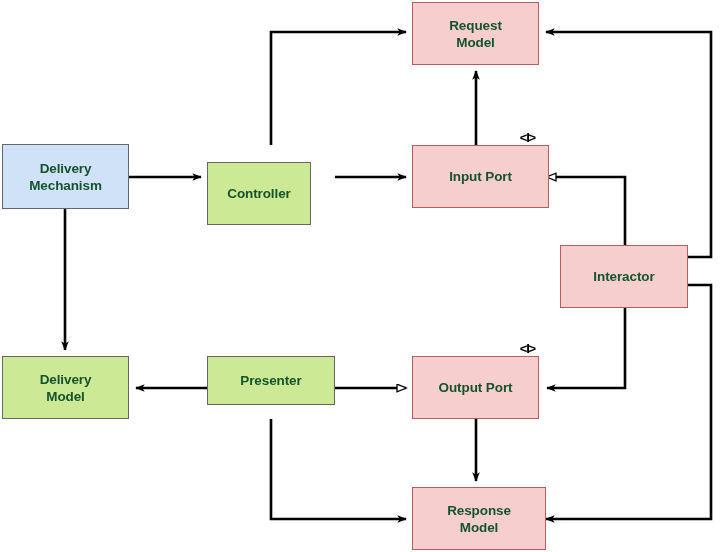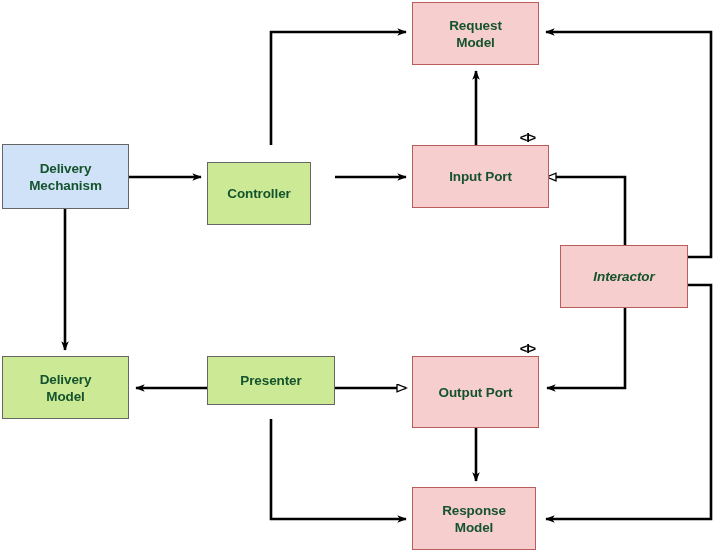--- a/index.html
+++ b/index.html
@@ -97,33 +97,33 @@
         <span class="node-label">Controller</span>
       </div>
       <div class="node" style="left: 412px; top: 2px; width: 127px; height: 63px; background: rgb(247, 206, 206); border-color: rgb(184, 92, 92);">
         <span class="node-label">Request
 Model</span>
       </div>
       <div class="node" style="left: 412px; top: 145px; width: 137px; height: 63px; background: rgb(247, 206, 206); border-color: rgb(184, 92, 92);">
         <span class="node-label">Input Port</span>
       </div>
       <div class="iface-marker" style="left: 499px; top: 131px; width: 36px; text-align: right;">&lt;I&gt;</div>
-      <div class="node" style="left: 560px; top: 245px; width: 128px; height: 63px; background: rgb(247, 206, 206); border-color: rgb(184, 92, 92); font-style: italic;">
+      <div class="node" style="left: 560px; top: 245px; width: 128px; height: 63px; background: rgb(247, 206, 206); border-color: rgb(184, 92, 92);">
         <span class="node-label">Interactor</span>
       </div>
       <div class="node" style="left: 2px; top: 356px; width: 127px; height: 63px; background: rgb(204, 234, 149); border-color: rgb(102, 102, 102);">
         <span class="node-label">Delivery
 Model</span>
       </div>
       <div class="node" style="left: 207px; top: 356px; width: 128px; height: 49px; background: rgb(204, 234, 149); border-color: rgb(102, 102, 102);">
         <span class="node-label">Presenter</span>
       </div>
-      <div class="node" style="left: 412px; top: 356px; width: 127px; height: 72px; background: rgb(247, 206, 206); border-color: rgb(184, 92, 92);">
+      <div class="node" style="left: 412px; top: 356px; width: 127px; height: 63px; background: rgb(247, 206, 206); border-color: rgb(184, 92, 92);">
         <span class="node-label">Output Port</span>
       </div>
       <div class="iface-marker" style="left: 499px; top: 342px; width: 36px; text-align: right;">&lt;I&gt;</div>
-      <div class="node" style="left: 412px; top: 487px; width: 124px; height: 63px; background: rgb(247, 206, 206); border-color: rgb(184, 92, 92);">
+      <div class="node" style="left: 412px; top: 487px; width: 134px; height: 63px; background: rgb(247, 206, 206); border-color: rgb(184, 92, 92);">
         <span class="node-label">Response
 Model</span>
       </div>
     </div>
 
 </div>
 
 </body></html>

